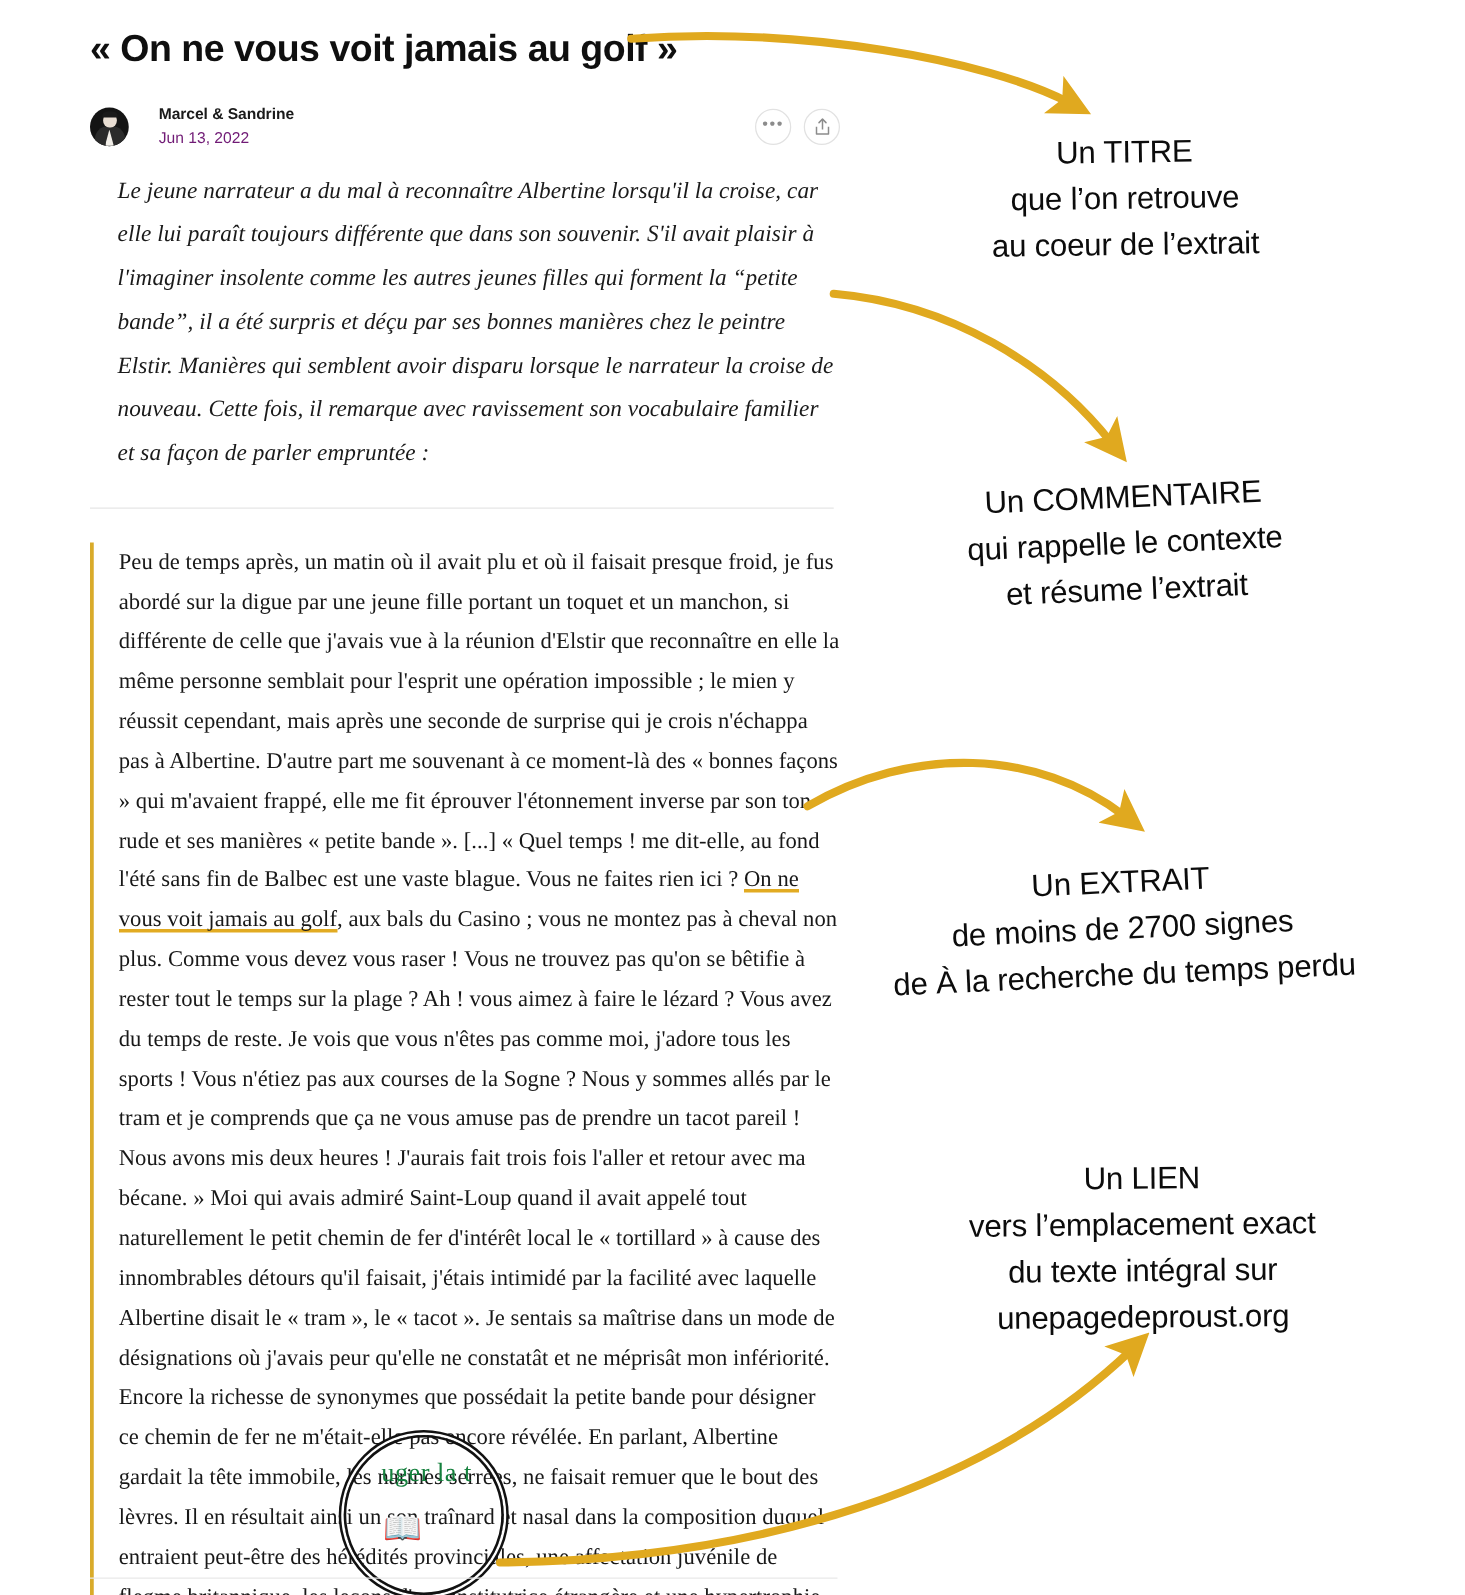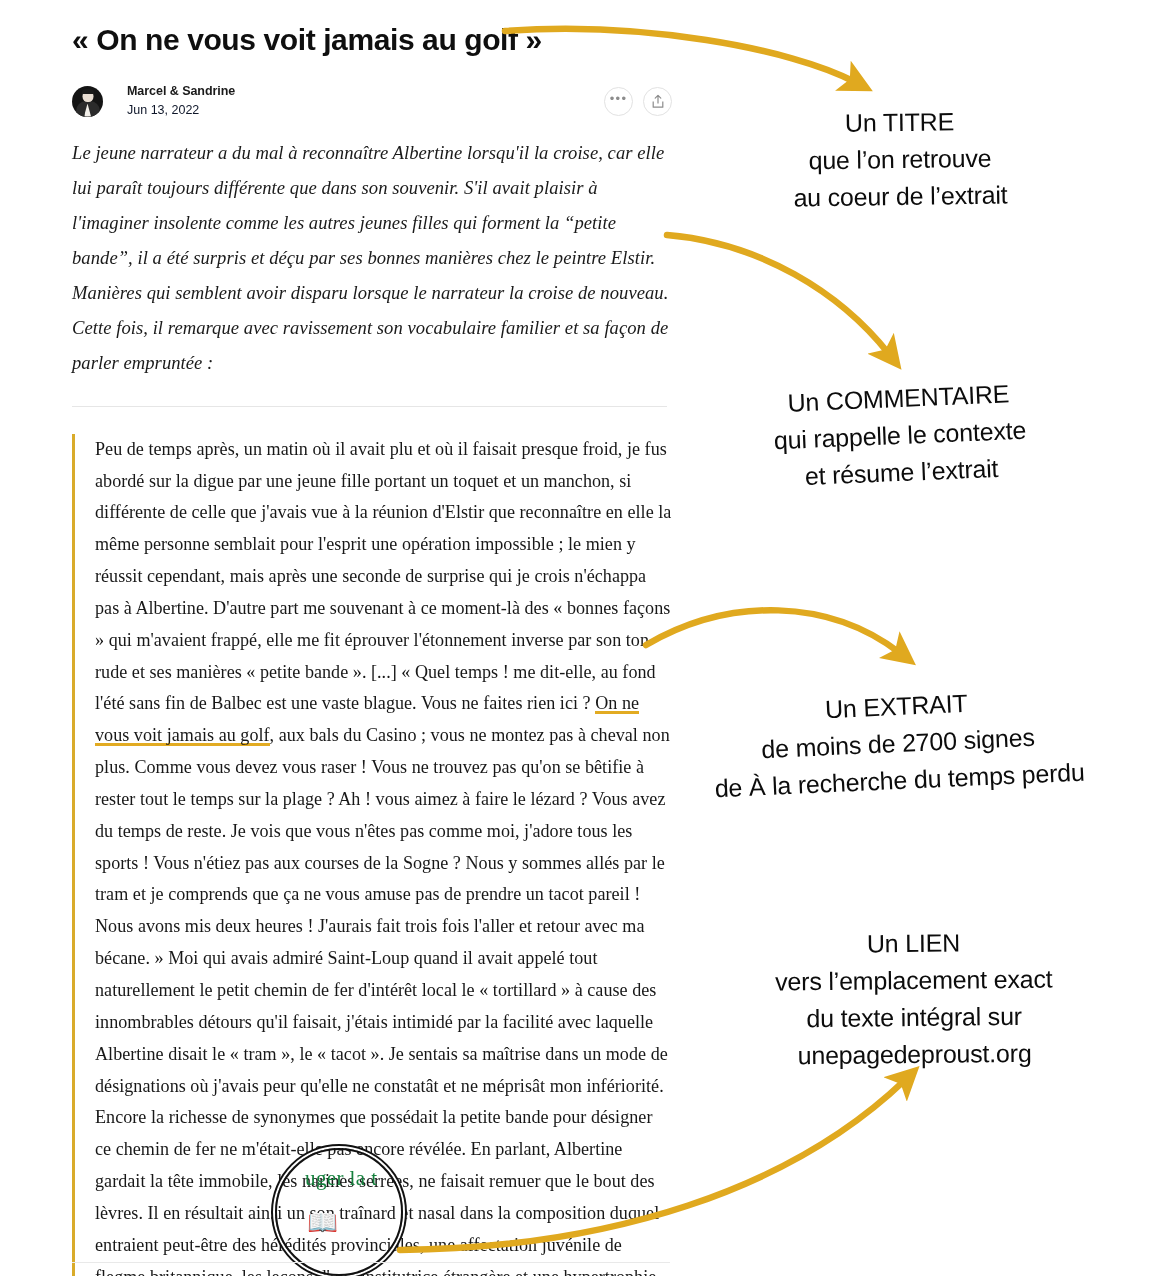--- a/index.html
+++ b/index.html
@@ -94,21 +94,21 @@
   }
   .byline-name {
     font-size: 12.5px;
     font-weight: 700;
     color: #1a1a1a;
     line-height: 1.35;
     letter-spacing: -0.05px;
   }
   .byline-date {
     font-size: 12.5px;
-    color: #0f172a;
+    color: #701a75;
     line-height: 1.4;
     margin-top: 2px;
   }
   .byline-actions {
     display: flex;
     gap: 10px;
     align-items: center;
   }
   .circ-btn {
     width: 29px; height: 29px;
@@ -121,20 +121,21 @@
   .dots { font-size: 13px; letter-spacing: 1.3px; line-height: 1; color: #8c8c8c; position: relative; top:-3px;}
 
   .intro {
     font-family: "Liberation Serif", serif;
     font-style: italic;
     font-size: 18.6px;
     line-height: 1.88;
     color: #1a1a1a;
     margin-top: 14px;
     letter-spacing: 0.05px;
+    margin-left: 22px;
   }
 
   .divider {
     width: 595px;
     height: 1px;
     background: #e6e6e6;
     margin-top: 25px;
   }
 
   .quote-block {

